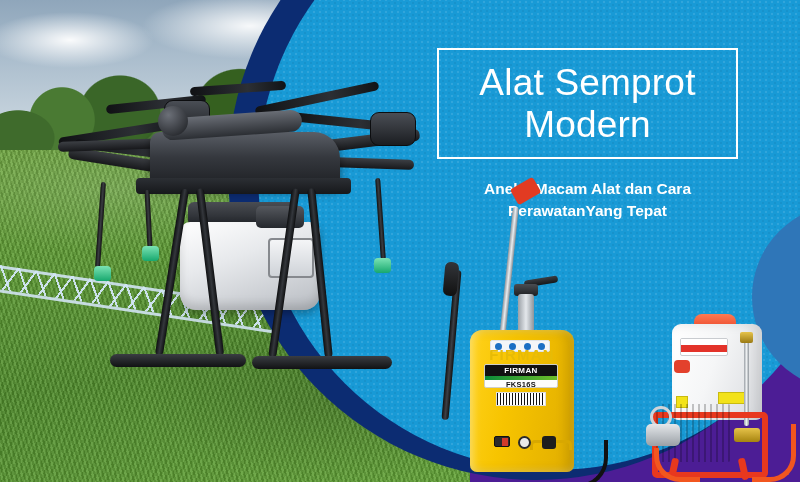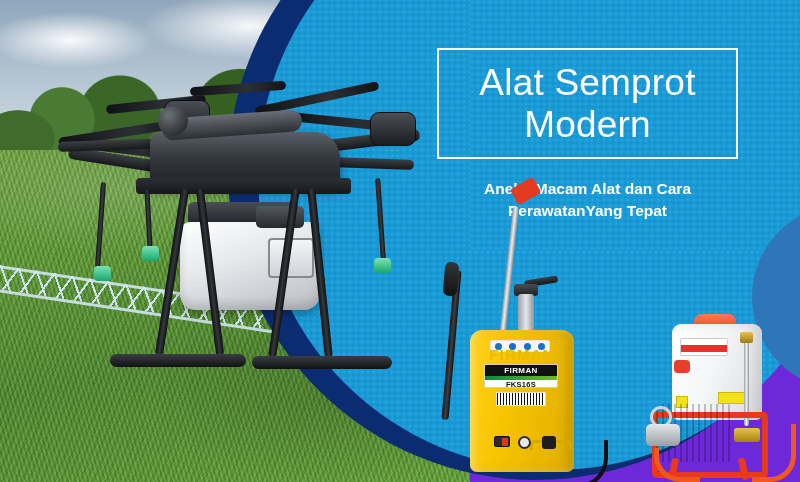--- a/index.html
+++ b/index.html
@@ -1,19 +1,19 @@
 <!DOCTYPE html>
 <html><head>
 <meta charset="utf-8">
 <style>
   * { margin:0; padding:0; box-sizing:border-box; }
   html,body { width:800px; height:482px; overflow:hidden; background:#fff;
               font-family:"Liberation Sans", sans-serif; }
 
-  #stage { position:relative; width:800px; height:482px; overflow:hidden; background:#6d28d9; }
+  #stage { position:relative; width:800px; height:482px; overflow:hidden; background:#4c1d95; }
 
   
   .photo {
     position:absolute; left:0; top:0; width:470px; height:482px; overflow:hidden;
   }
   .sky {
     position:absolute; left:0; top:0; width:470px; height:120px;
     background:
       radial-gradient(ellipse 120px 40px at 70px 40px, rgba(255,255,255,.95), rgba(255,255,255,0) 70%),
       radial-gradient(ellipse 150px 46px at 250px 26px, rgba(255,255,255,.92), rgba(255,255,255,0) 72%),

